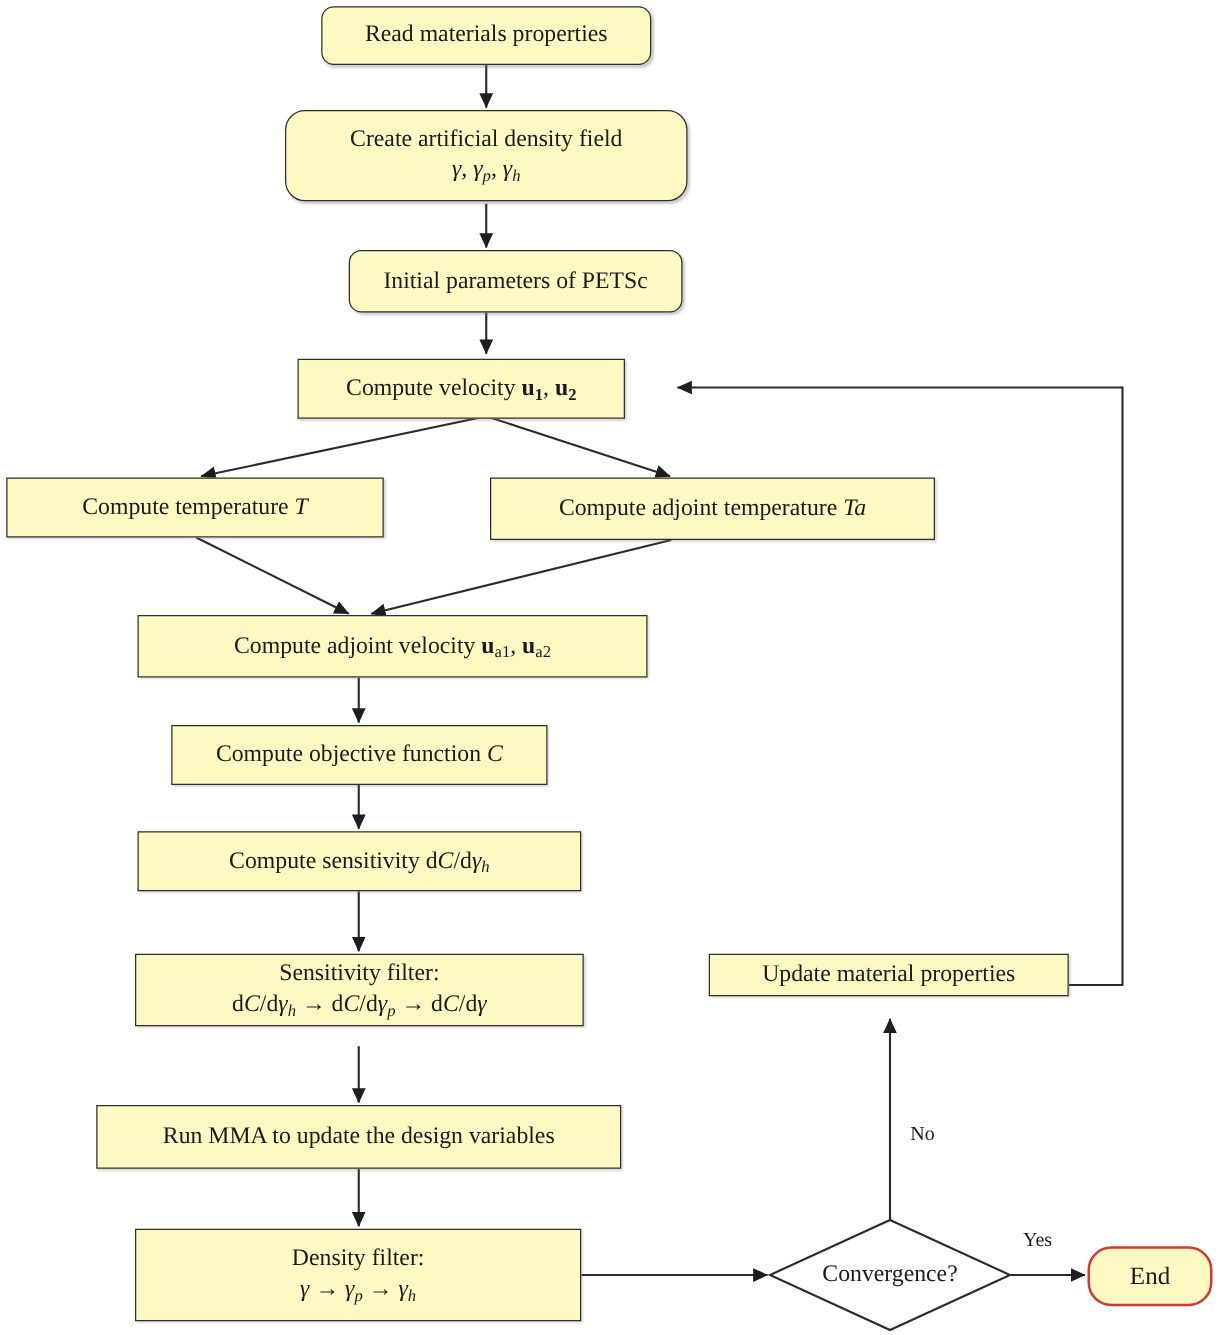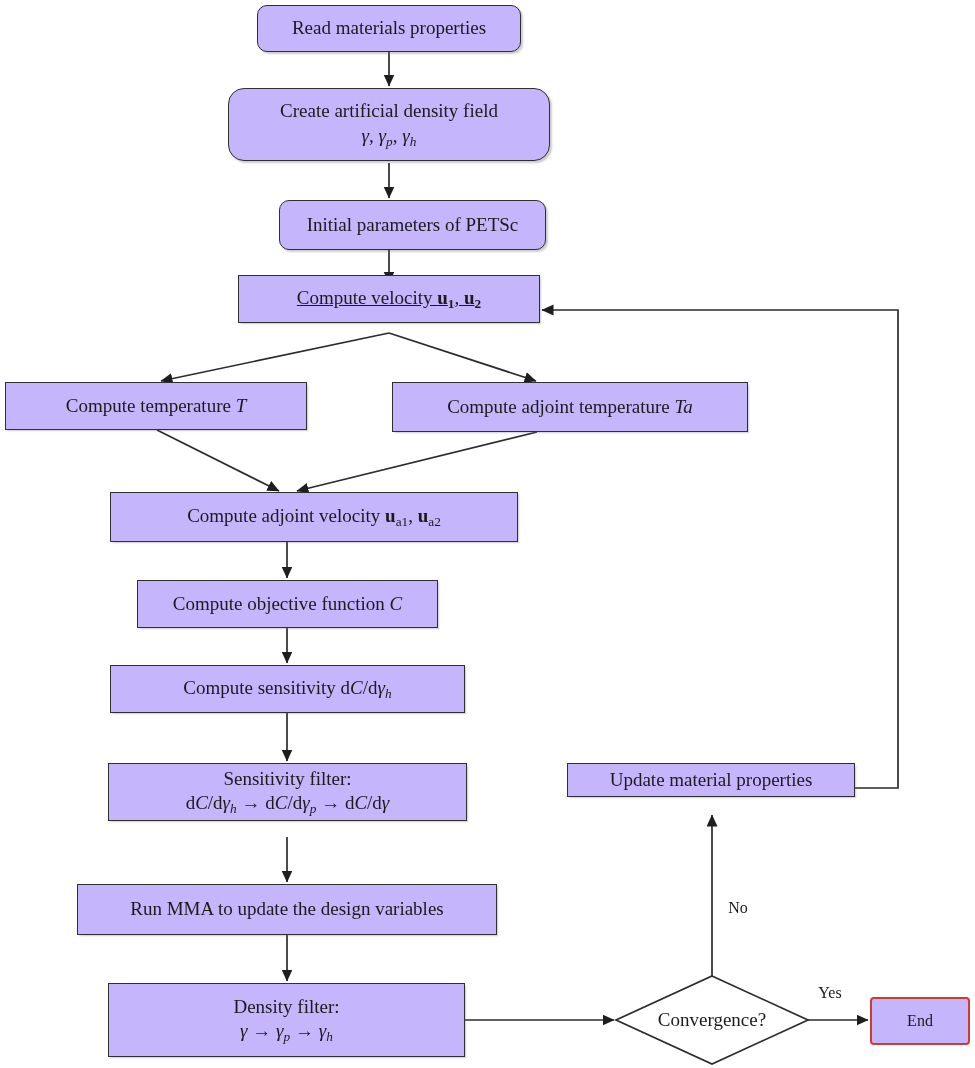--- a/index.html
+++ b/index.html
@@ -4,28 +4,28 @@
 <style>
   html,body{margin:0;padding:0;}
   body{
     width:975px;height:1068px;position:relative;background:#ffffff;overflow:hidden;
     font-family:"Liberation Serif", serif;
   }
   svg.wires{position:absolute;left:0;top:0;}
   .node{
     position:absolute;box-sizing:border-box;
     display:flex;flex-direction:column;align-items:center;justify-content:center;
-    background:#c4b5fd;border:1.6px solid #2f2f2f;
+    background:#fef9c3;border:1.6px solid #2f2f2f;
     font-family:"Liberation Serif", serif;font-size:19px;color:#1b1b1b;
     text-align:center;line-height:1.3;
   }
   .rounded{border-radius:10px;box-shadow:2px 2px 2px rgba(110,110,110,.35);}
   .rounded-lg{border-radius:16px;box-shadow:2px 2px 2px rgba(110,110,110,.35);}
   .rect{box-shadow:1.5px 1.5px 1.5px rgba(120,120,120,.28);}
-  .end-node{border:2.8px solid #d03a30;border-radius:4px;box-shadow:none;font-size:16px;}
+  .end-node{border:2.8px solid #d03a30;border-radius:19px;box-shadow:none;font-size:20px;}
   .decision-label{
     position:absolute;display:flex;align-items:center;justify-content:center;
     font-size:19px;color:#1b1b1b;background:transparent;
   }
   .edge-label{
     position:absolute;font-size:16px;color:#1b1b1b;text-align:center;
   }
   .line{white-space:nowrap;}
   .sg-i{font-style:italic;}
   .sg-b{font-weight:bold;}
@@ -67,21 +67,21 @@
 
 <div class="node rounded-lg" style="left:228px;top:88px;width:322px;height:73px;">
   <div class="line"><span>Create artificial density field</span></div>
   <div class="line"><span class="sg-i">γ</span><span>, </span><span class="sg-i">γ</span><span class="sg-i sg-sub">p</span><span>, </span><span class="sg-i">γ</span><span class="sg-i sg-sub">h</span></div>
 </div>
 
 <div class="node rounded" style="left:255px;top:200px;width:267px;height:50px;margin-left:24px;">
   <div class="line"><span>Initial parameters of PETSc</span></div>
 </div>
 
-<div class="node rect" style="left:238px;top:275px;width:302px;height:48px;text-decoration:underline;">
+<div class="node rect" style="left:238px;top:287px;width:262px;height:48px;">
   <div class="line"><span>Compute velocity </span><span class="sg-b">u</span><span class="sg-b sg-sub">1</span><span>, </span><span class="sg-b">u</span><span class="sg-b sg-sub">2</span></div>
 </div>
 
 <div class="node rect" style="left:5px;top:382px;width:302px;height:48px;">
   <div class="line"><span>Compute temperature </span><span class="sg-i">T</span></div>
 </div>
 
 <div class="node rect" style="left:392px;top:382px;width:356px;height:50px;">
   <div class="line"><span>Compute adjoint temperature </span><span class="sg-i">Ta</span></div>
 </div>

